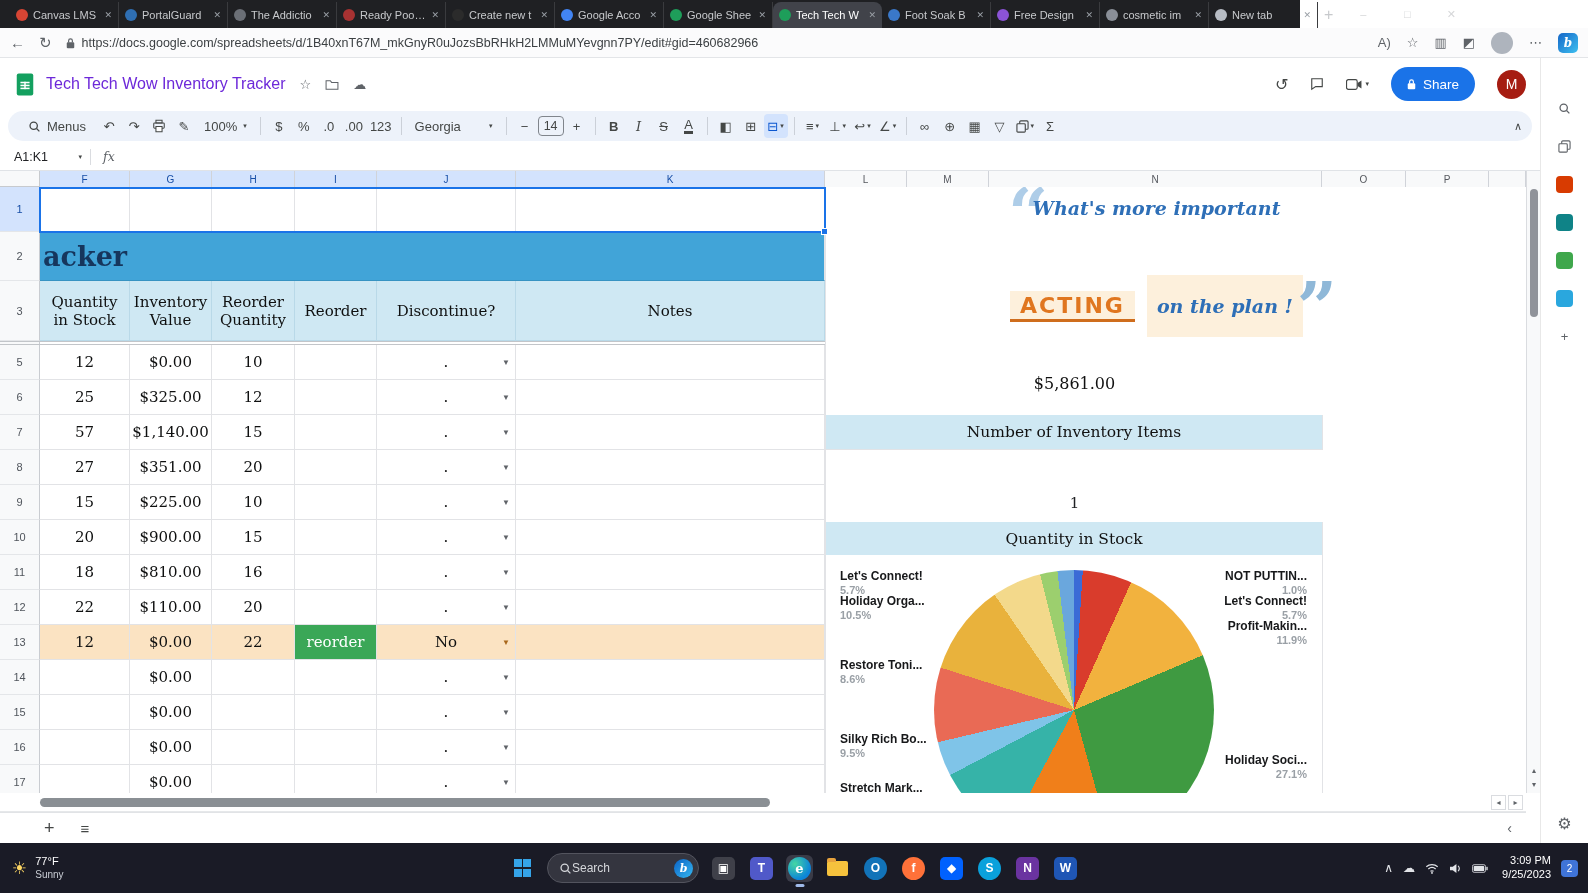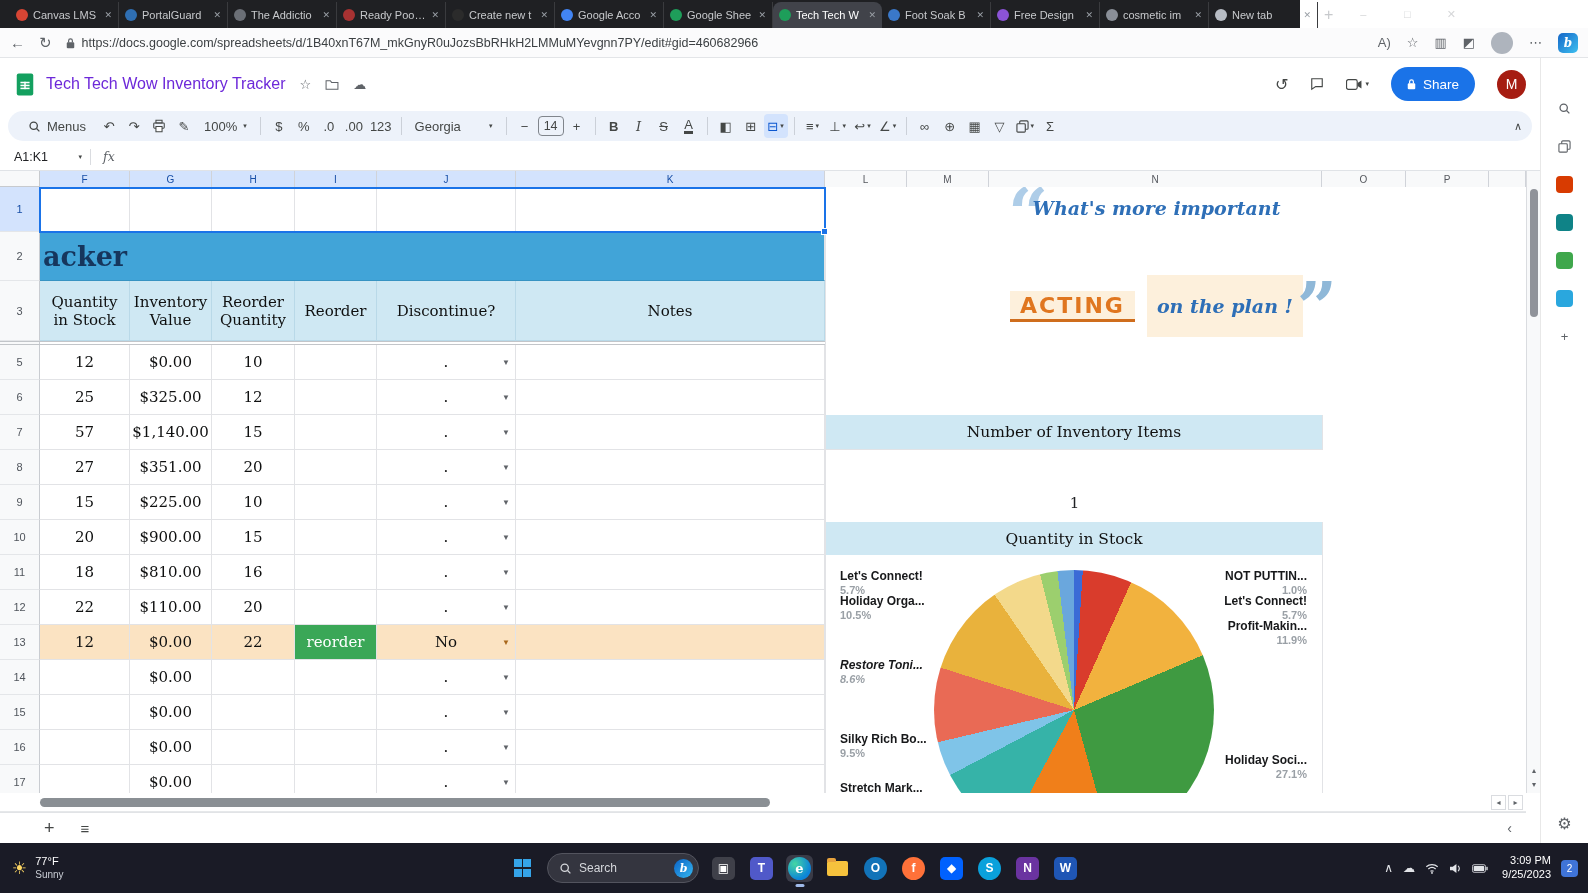--- a/index.html
+++ b/index.html
@@ -136,21 +136,21 @@
 
 #taskbar{position:absolute;left:0;top:843px;width:1588px;height:50px;background:#1a1b26;display:flex;align-items:center}
 #weather{display:flex;align-items:center;gap:8px;padding-left:12px;width:240px}
 #wsun{color:#fdd663;font-size:17px}
 #wtxt{display:flex;flex-direction:column;line-height:1.2}
 #wtemp{color:#fff;font-size:11px}
 #wcond{color:#c9cdd4;font-size:10px}
 #tbcenter{position:absolute;left:50%;transform:translateX(-50%);display:flex;align-items:center;gap:11px;height:50px}
 #winlogo{display:grid;grid-template-columns:8px 8px;grid-template-rows:8px 8px;gap:1.5px}
 #winlogo span{background:#35a4e8}
-#searchpill{width:152px;height:30px;border-radius:15px;background:#34353f;border:1px solid #53545e;display:flex;align-items:center;gap:7px;padding:0 5px 0 11px;color:#d5d7db;font-size:12px}
+#searchpill{width:152px;height:30px;border-radius:15px;background:#34353f;border:1px solid #53545e;display:flex;align-items:center;gap:0;padding:0 5px 0 11px;color:#d5d7db;font-size:12px}
 #bingball{margin-left:auto;width:19px;height:19px;border-radius:50%;background:linear-gradient(135deg,#0b63c6,#36b7f0);color:#fff;font:italic bold 11px "DejaVu Serif",serif;display:flex;align-items:center;justify-content:center}
 .appslot{width:27px;height:27px;border-radius:6px;display:flex;align-items:center;justify-content:center;position:relative}
 .appslot.active{background:#3a3b47}
 .appslot.active::after{content:"";position:absolute;bottom:-5px;left:50%;transform:translateX(-50%);width:9px;height:3px;border-radius:2px;background:#9fb9e8}
 .appbox{width:23px;height:23px;display:flex;align-items:center;justify-content:center;color:#fff;font-size:12px;font-weight:bold}
 .shape-sq{border-radius:5px}
 .shape-circle{border-radius:50%}
 .edgeball{width:23px;height:23px;border-radius:50%;background:radial-gradient(circle at 30% 30%,#45d6a4,#0b84d8 70%);color:#fff;font:bold 13px "DejaVu Serif",serif;display:flex;align-items:center;justify-content:center}
 .folderbody{width:21px;height:15px;background:#f6c23d;border-radius:2px;position:relative}
 .folderbody::before{content:"";position:absolute;left:0;top:-3px;width:9px;height:4px;background:#e8a33d;border-radius:2px 2px 0 0}
@@ -788,36 +788,37 @@
   <div id="rightpanel">
     <div id="quoteblock">
       <span class="qmark" id="qopen">“</span>
       <div class="qline" id="qline1">What's more important</div>
       <div class="qline" id="qline3">
         <span id="qacting">ACTING</span>
         <span id="qplan">on the plan !</span>
       </div>
       <span class="qmark" id="qclose">”</span>
     </div>
+    <div id="totalvalue">$5,861.00</div>
     <div class="banner" id="itemsbanner">Number of Inventory Items</div>
     <div id="itemscount">1</div>
     <div class="banner" id="qtybanner">Quantity in Stock</div>
     <div id="chartcard">
       <div id="pie" style="background: conic-gradient(rgb(59, 107, 214) 0deg, rgb(59, 107, 214) 3.6deg, rgb(217, 60, 44) 3.6deg, rgb(217, 60, 44) 24.12deg, rgb(242, 178, 62) 24.12deg, rgb(242, 178, 62) 66.96deg, rgb(63, 154, 65) 66.96deg, rgb(63, 154, 65) 164.52deg, rgb(240, 127, 26) 164.52deg, rgb(240, 127, 26) 208.08deg, rgb(54, 179, 168) 208.08deg, rgb(54, 179, 168) 242.28deg, rgb(127, 196, 232) 242.28deg, rgb(127, 196, 232) 256.68deg, rgb(233, 106, 85) 256.68deg, rgb(233, 106, 85) 287.64deg, rgb(233, 178, 60) 287.64deg, rgb(233, 178, 60) 325.44deg, rgb(243, 217, 139) 325.44deg, rgb(243, 217, 139) 345.96deg, rgb(156, 207, 110) 345.96deg, rgb(156, 207, 110) 353.16deg, rgb(106, 167, 221) 353.16deg, rgb(106, 167, 221) 360deg);"></div>
     </div>
     <div id="callouts">
         <div class="callout" style="left: 14px; top: 382px;">
           <div>Let's Connect!</div>
           <div class="pct">5.7%</div>
         </div>
         <div class="callout" style="left: 14px; top: 407px;">
           <div>Holiday Orga...</div>
           <div class="pct">10.5%</div>
         </div>
-        <div class="callout" style="left: 14px; top: 471px; font-style: italic;">
+        <div class="callout" style="left: 14px; top: 471px;">
           <div>Restore Toni...</div>
           <div class="pct">8.6%</div>
         </div>
         <div class="callout" style="left: 14px; top: 545px;">
           <div>Silky Rich Bo...</div>
           <div class="pct">9.5%</div>
         </div>
         <div class="callout" style="left: 14px; top: 594px;">
           <div>Stretch Mark...</div>
         </div>

